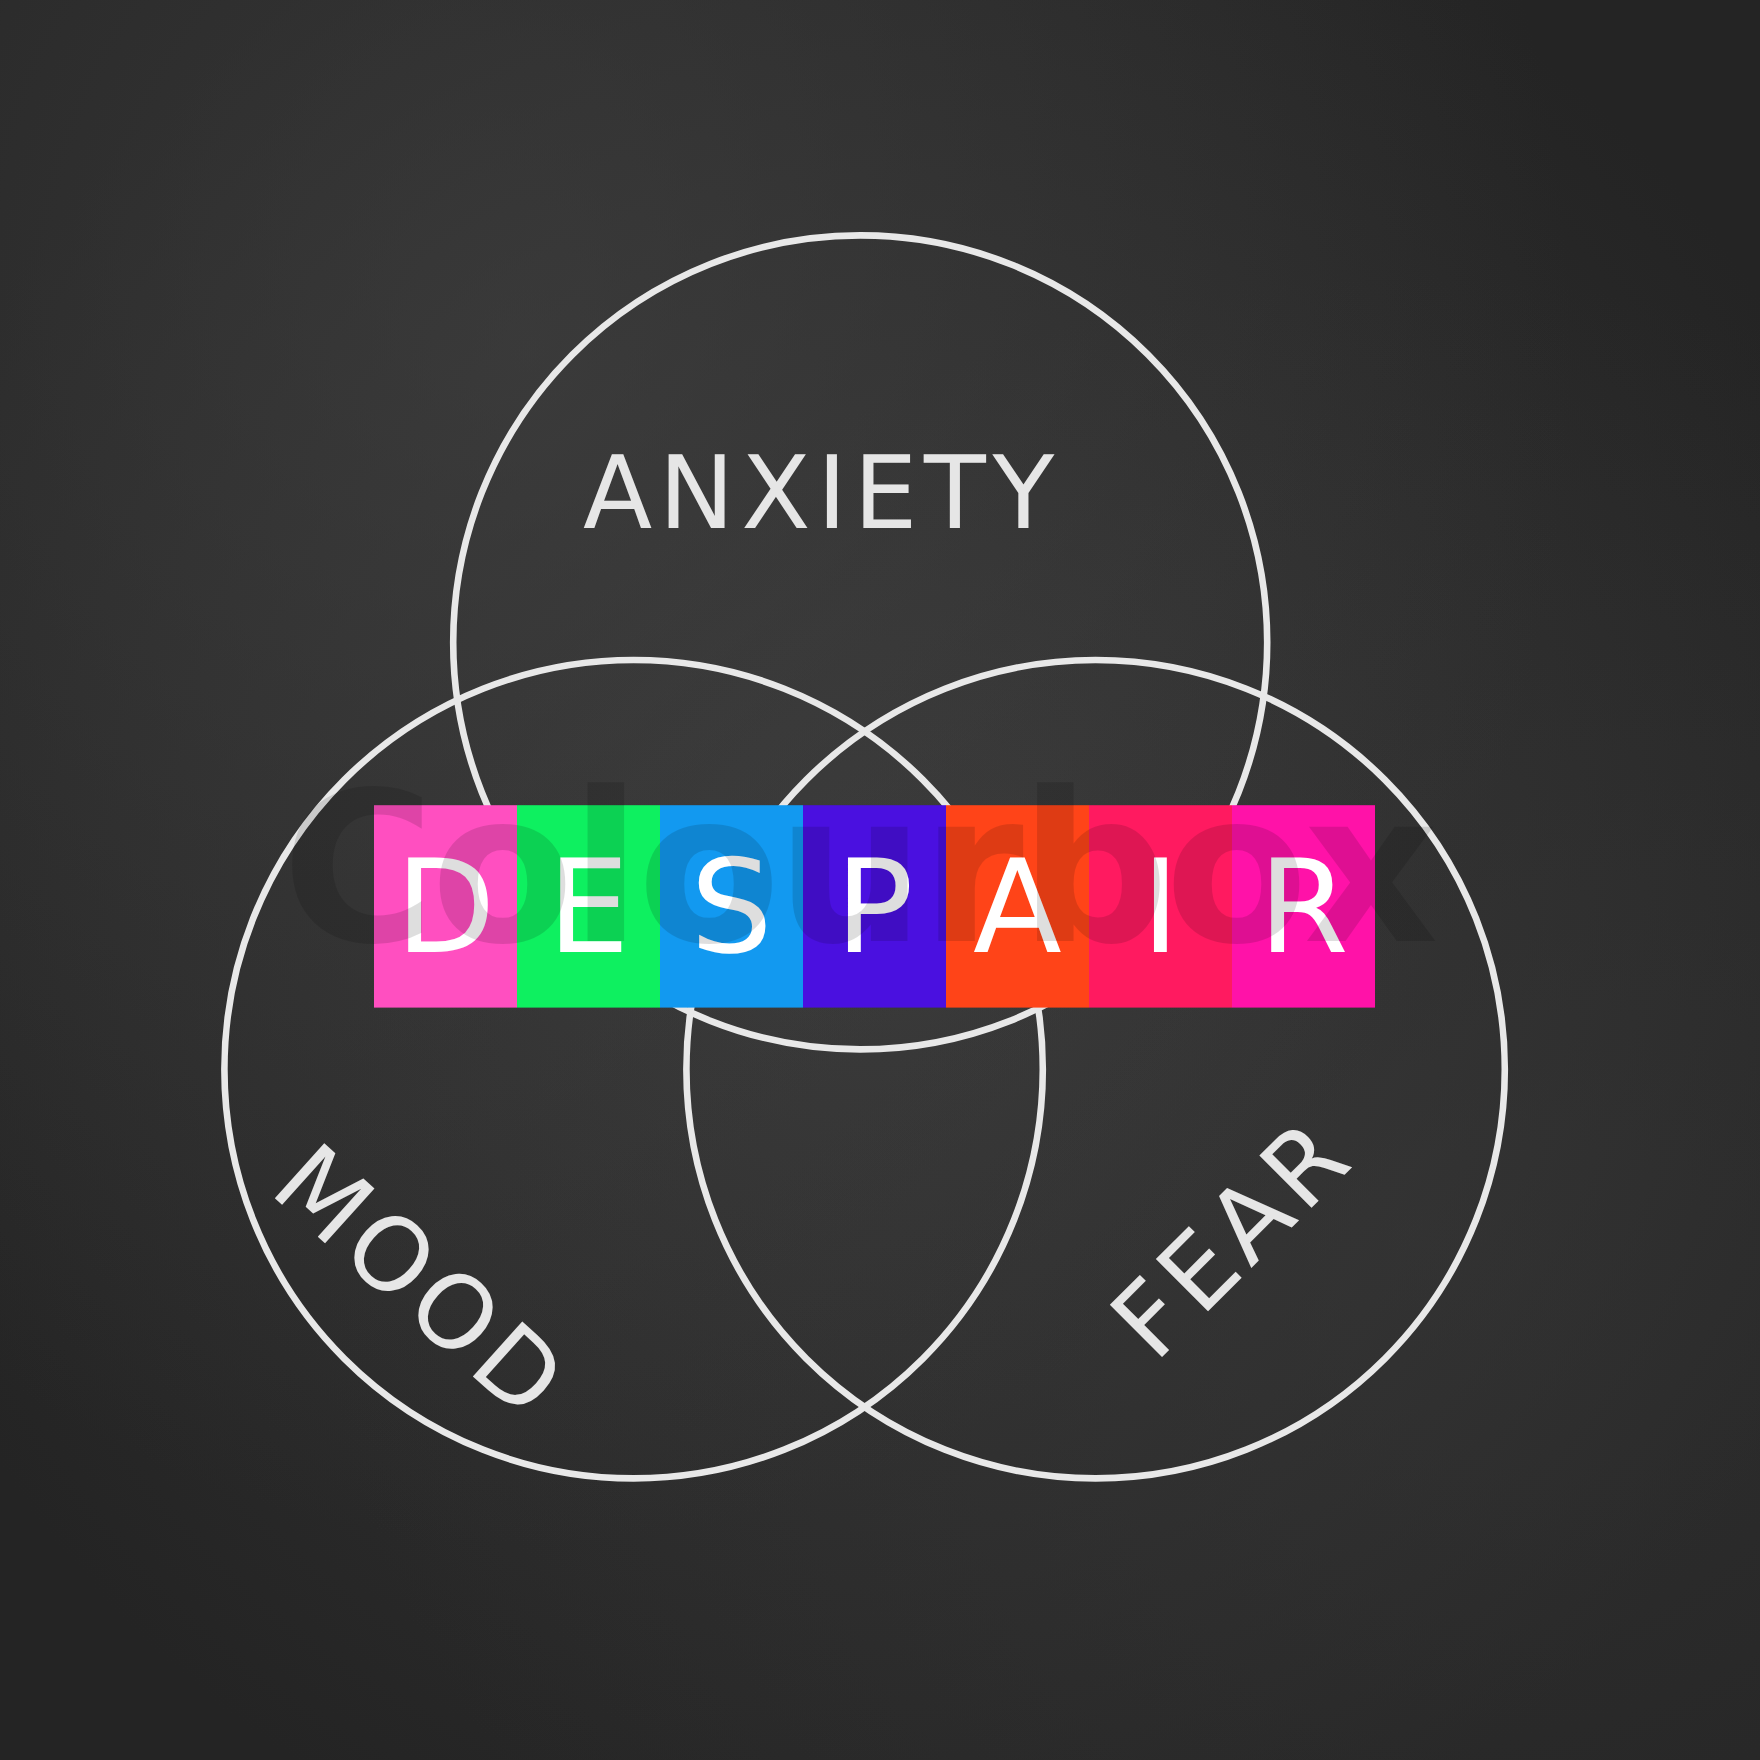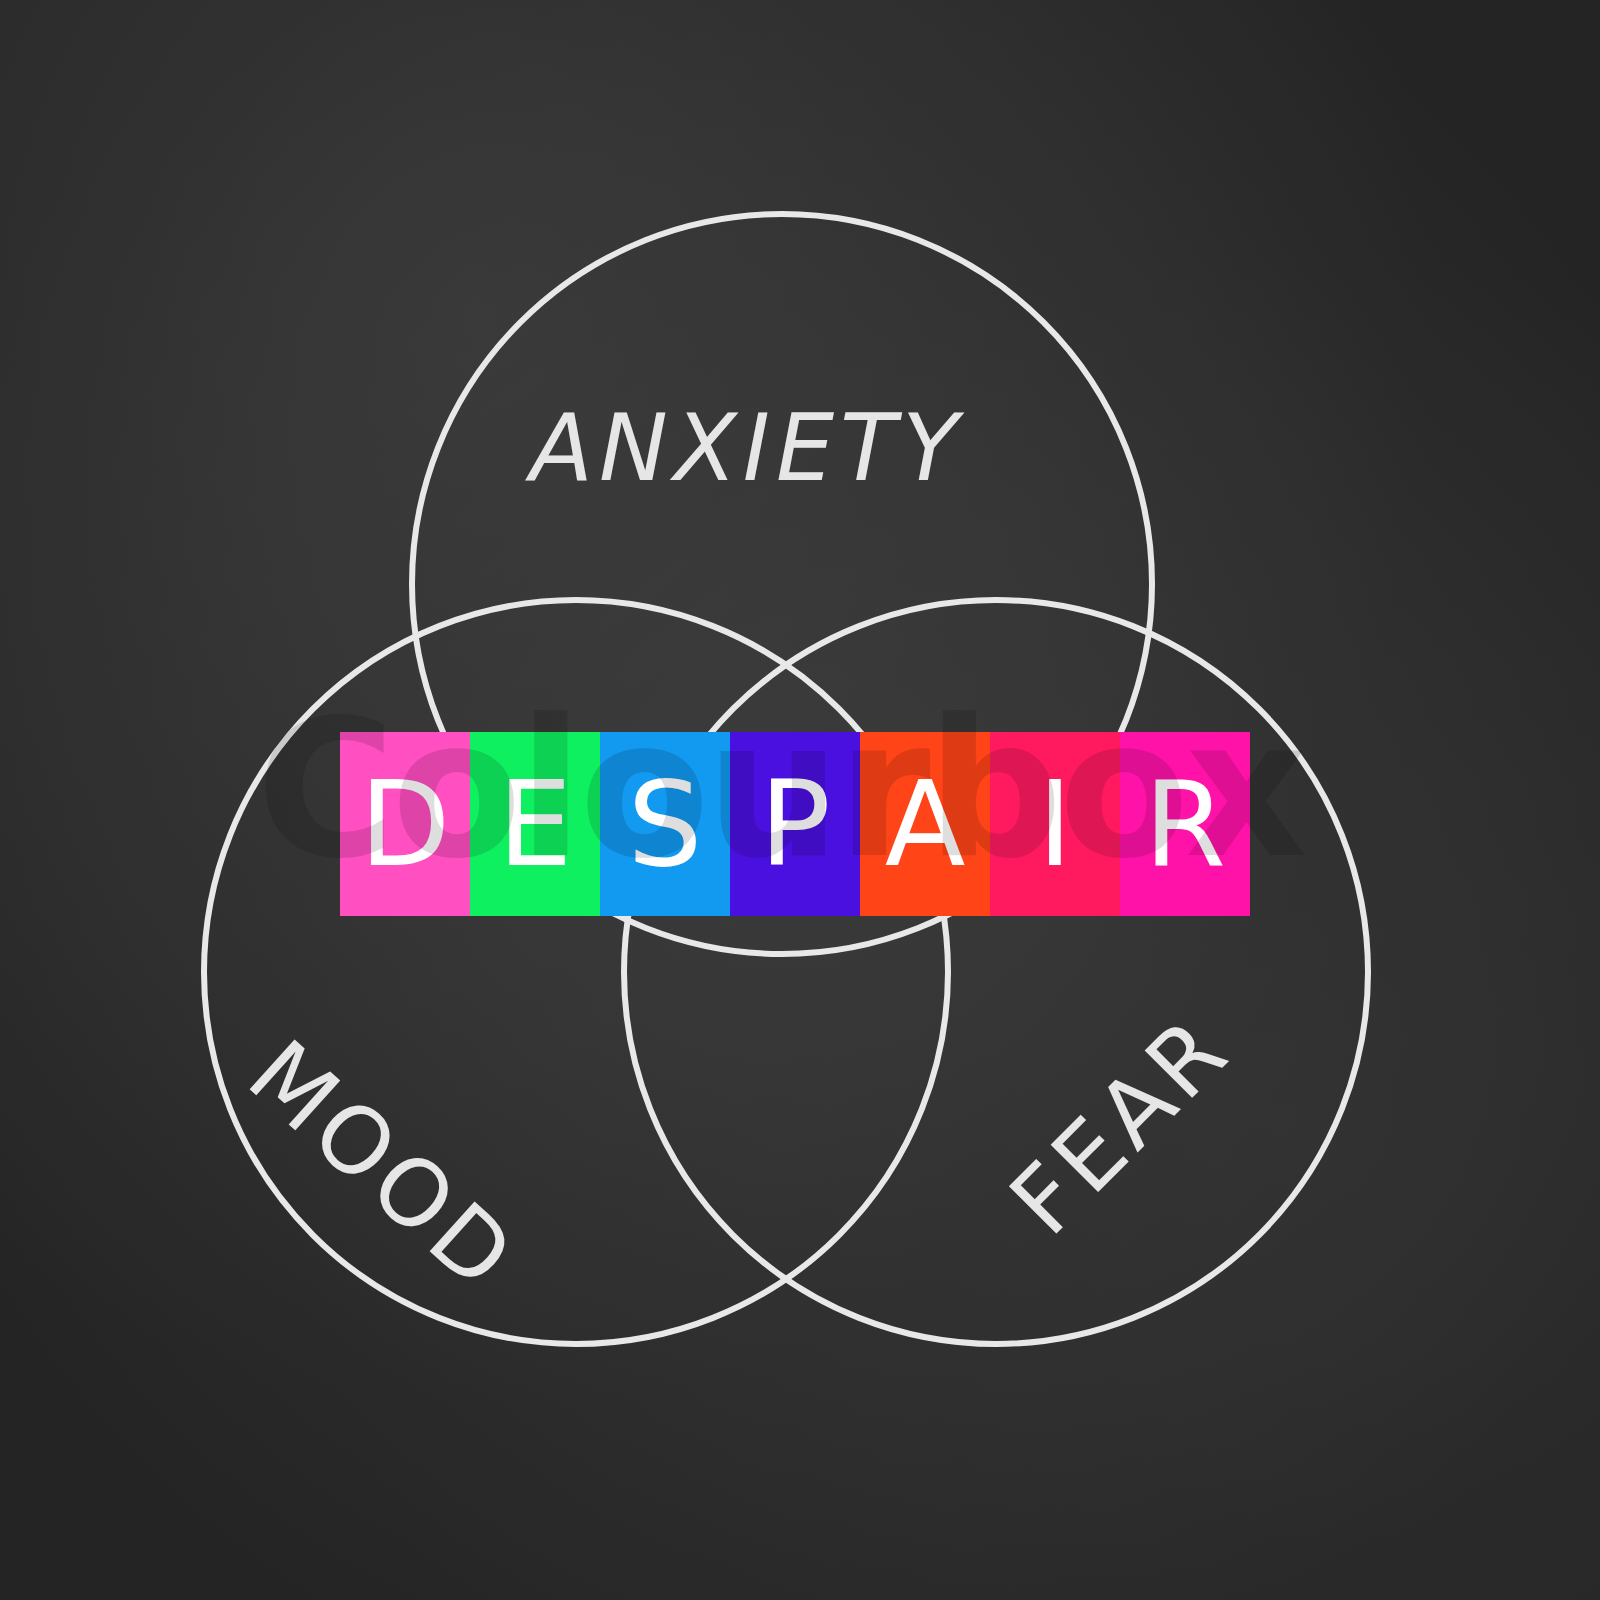--- a/index.html
+++ b/index.html
@@ -32,21 +32,21 @@
       width: 130px; height: 184px;
       display: flex; align-items: center; justify-content: center;
       color: #ffffff; font-size: 118px; font-weight: normal;
       font-family: "DejaVu Sans", sans-serif;
     }
     .label {
       position: absolute; color: #e6e6e6;
       font-family: "DejaVu Sans", sans-serif;
       font-size: 92px; letter-spacing: 6px; white-space: nowrap;
     }
-    .label.anxiety { left: 530px; top: 395px; font-style: italic; }
+    .label.anxiety { left: 530px; top: 395px; }
     .label.mood { left: 300px; top: 1020px; transform: rotate(42deg); transform-origin: left top; }
     .label.fear { left: 990px; top: 1180px; transform: rotate(-45deg); transform-origin: left top; }
   </style>
 </head>
 <body>
 
 <div class="board"></div>
 
 <svg class="venn" width="1600" height="1600">
   <circle cx="782" cy="584" r="370" fill="none" stroke="#e8e8e8" stroke-width="6"></circle>

